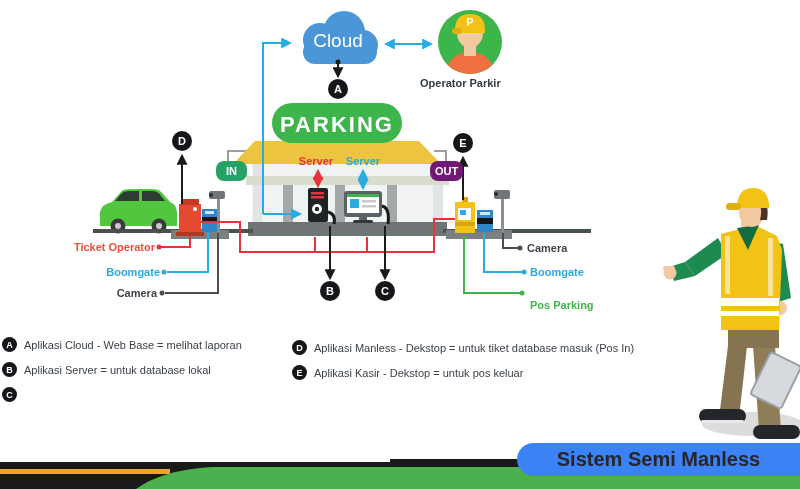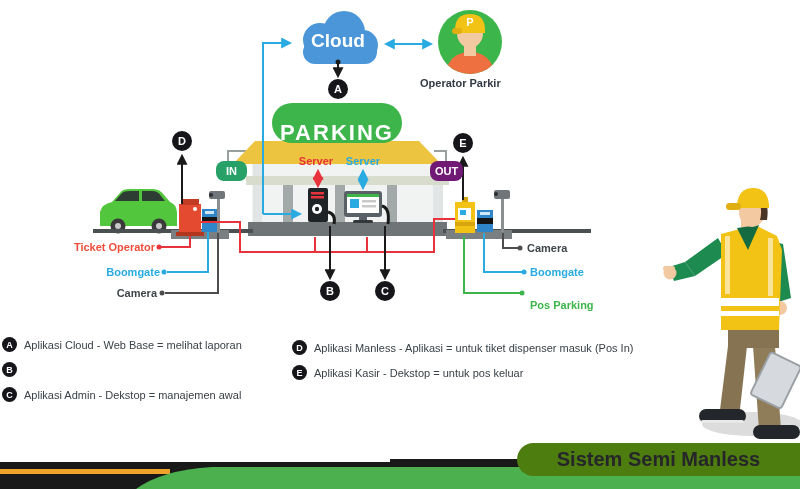--- a/index.html
+++ b/index.html
@@ -5,28 +5,28 @@
   html,body{margin:0;padding:0;background:#fff;}
   .stage{position:relative;width:800px;height:489px;background:#fff;overflow:hidden;
          font-family:"Liberation Sans","DejaVu Sans",sans-serif;}
   .abs{position:absolute;}
   .lbl{position:absolute;font-weight:bold;font-size:11px;white-space:nowrap;}
   .badge{position:absolute;width:20px;height:20px;border-radius:50%;background:#16161a;color:#fff;
          font-size:11px;font-weight:bold;display:flex;align-items:center;justify-content:center;z-index:5;}
   .gate{position:absolute;height:20px;border-radius:8px;color:#fff;font-weight:bold;font-size:11px;
         display:flex;align-items:center;justify-content:center;z-index:4;}
   .cloud-text{position:absolute;left:296px;top:30px;width:84px;text-align:center;color:#fff;
-              font-size:19px;font-weight:bold;z-index:4;}
+              font-size:19px;font-weight:normal;z-index:4;}
   .parking-text{position:absolute;left:272px;top:112px;width:130px;text-align:center;color:#fff;
-                font-size:22px;font-weight:bold;letter-spacing:2px;z-index:4;margin-top:8px;}
+                font-size:22px;font-weight:bold;letter-spacing:2px;z-index:4;}
   .legend-row{position:absolute;display:flex;align-items:center;gap:7px;z-index:6;}
   .legend-dot{width:15px;height:15px;border-radius:50%;background:#16161a;color:#fff;flex:0 0 15px;
               font-size:9px;font-weight:bold;display:flex;align-items:center;justify-content:center;}
   .legend-text{font-size:11px;font-weight:normal;color:#3a4148;white-space:nowrap;}
-  .banner{position:absolute;left:517px;top:443px;width:283px;height:33px;background:#4d7c0f;
+  .banner{position:absolute;left:517px;top:443px;width:283px;height:33px;background:#3b82f6;
           border-radius:17px 0 0 17px;display:flex;align-items:center;justify-content:center;
           font-size:20px;font-weight:bold;color:#26262a;z-index:12;}
   .band-black{position:absolute;left:0;top:462px;width:800px;height:27px;background:#191919;z-index:8;}
   .band-yellow{position:absolute;left:0;top:469px;width:170px;height:5px;background:#efa32b;z-index:9;}
   .band-line{position:absolute;left:390px;top:459px;width:132px;height:5px;background:#191919;z-index:9;}
   svg{display:block;}
 </style>
 </head>
 <body>
 
@@ -252,28 +252,28 @@
   <div class="lbl" style="left:527px;top:242px;color:#3f444a;z-index:4">Camera</div>
   <div class="lbl" style="left:530px;top:266px;color:#29abe2;z-index:4">Boomgate</div>
   <div class="lbl" style="left:530px;top:299px;color:#3db54a;z-index:4">Pos Parking</div>
 
   <div class="legend-row" style="left:2px;top:337px">
     <span class="legend-dot">A</span>
     <span class="legend-text">Aplikasi Cloud - Web Base = melihat laporan</span>
   </div>
   <div class="legend-row" style="left:2px;top:362px">
     <span class="legend-dot">B</span>
+    <span class="legend-text">Aplikasi Server = untuk database lokal</span>
   </div>
   <div class="legend-row" style="left:2px;top:387px">
     <span class="legend-dot">C</span>
-    <span class="legend-text">Aplikasi Admin - Dekstop = manajemen awal</span>
   </div>
   <div class="legend-row" style="left:292px;top:340px">
     <span class="legend-dot">D</span>
-    <span class="legend-text">Aplikasi Manless - Aplikasi = untuk tiket dispenser masuk (Pos In)</span>
+    <span class="legend-text">Aplikasi Manless - Dekstop = untuk tiket database masuk (Pos In)</span>
   </div>
   <div class="legend-row" style="left:292px;top:365px">
     <span class="legend-dot">E</span>
     <span class="legend-text">Aplikasi Kasir - Dekstop = untuk pos keluar</span>
   </div>
 
   <div class="band-black"></div>
   <div class="band-yellow"></div>
   <div class="band-line"></div>
   <svg class="abs" style="left:0;top:460px;z-index:10" width="800" height="29" viewBox="0 0 800 29">

